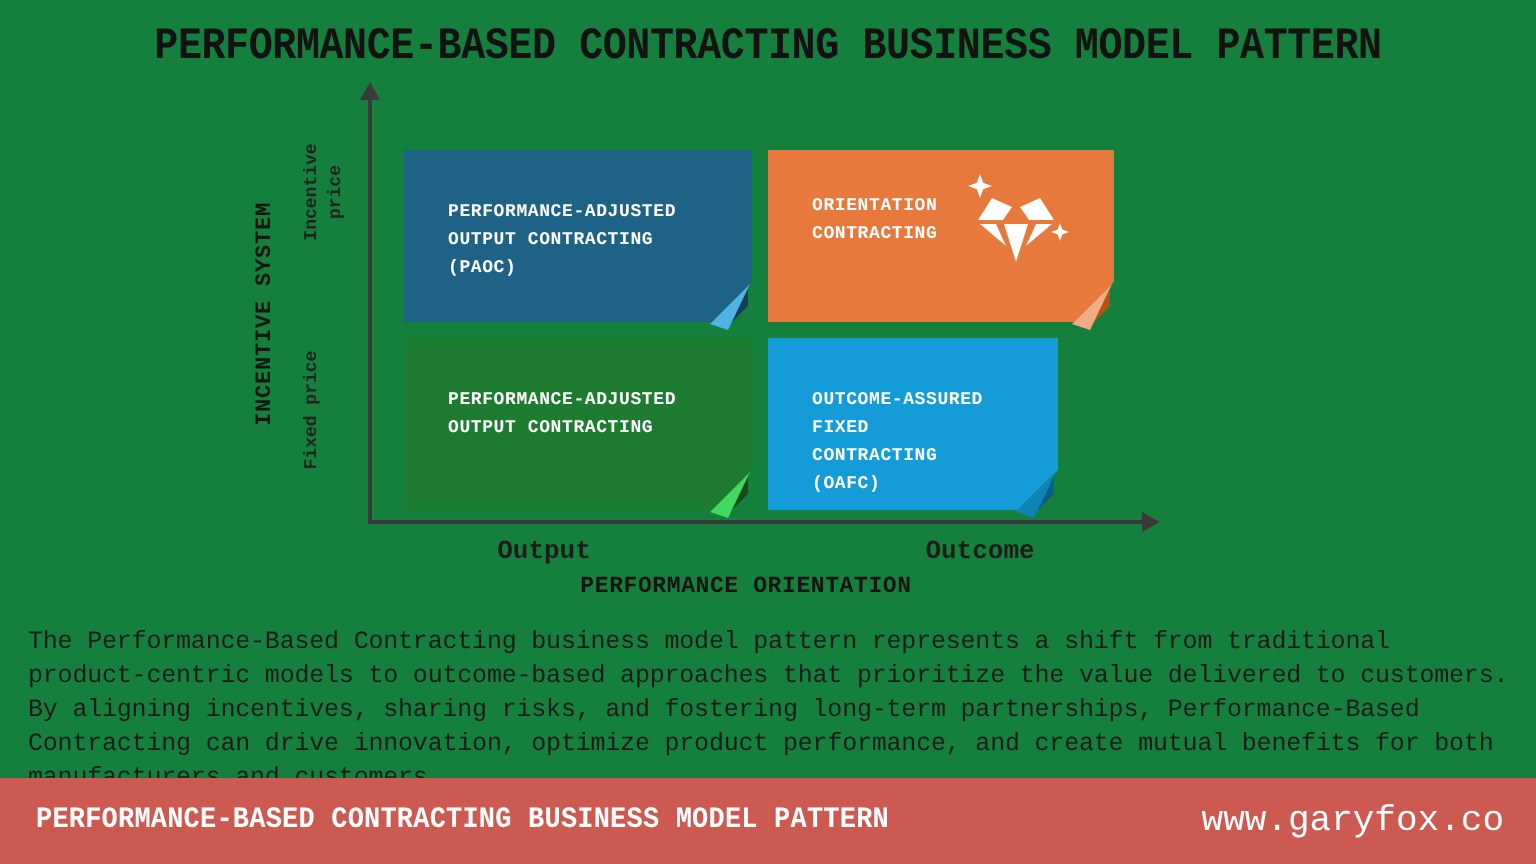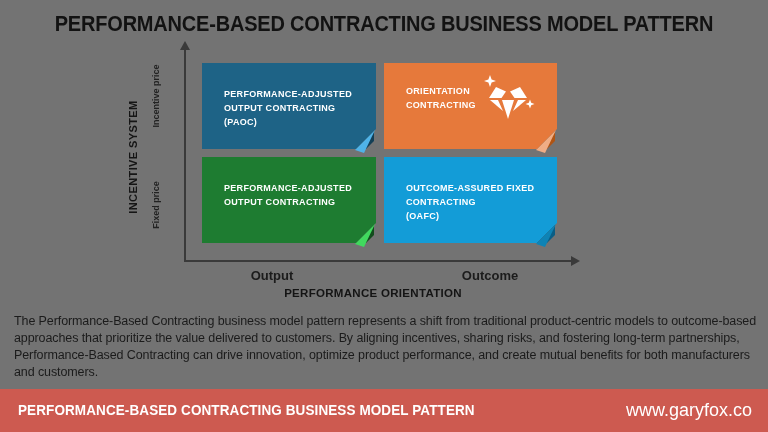--- a/index.html
+++ b/index.html
@@ -36,21 +36,21 @@
     position:absolute;top:268px;width:90px;text-align:center;
     font-size:13px;font-weight:700;color:#1c1c1c;
   }
   .x-tick.left{left:227px;}
   .x-tick.right{left:445px;}
   .x-axis-title{
     position:absolute;left:233px;top:287px;width:280px;text-align:center;
     font-size:11.5px;font-weight:700;letter-spacing:0.3px;color:#141414;
   }
   
-  .card{position:absolute;}
+  .card{position:absolute;margin-top:12px;}
   .card-bg{
     position:absolute;inset:0;
     clip-path:polygon(0 0,100% 0,100% calc(100% - 20px),calc(100% - 20px) 100%,0 100%);
   }
   .fold{position:absolute;right:-1px;bottom:-3px;width:30px;height:30px;overflow:visible;}
   .card-text{
     position:absolute;left:22px;top:24px;right:8px;
     color:#ffffff;font-size:9px;font-weight:700;letter-spacing:0.3px;line-height:14px;
   }
   .card.tr .card-text{top:21px;}
@@ -68,21 +68,21 @@
   }
   .footer-title{
     margin-left:18px;color:#ffffff;font-size:13.5px;font-weight:700;letter-spacing:0.1px;
     transform:scaleY(1.1);transform-origin:center left;
   }
   .footer-site{margin-right:16px;color:#ffffff;font-size:18px;}
 </style>
 </head>
 <body>
 
-<div class="canvas" style="background: #737373;">
+<div class="canvas" style="background: #15803d; font-family: Liberation Mono, monospace;">
 
   <div class="main-title">PERFORMANCE-BASED CONTRACTING BUSINESS MODEL PATTERN</div>
 
   <div class="y-axis-line"></div>
   <div class="y-arrow"></div>
   <div class="x-axis-line"></div>
   <div class="x-arrow"></div>
 
   <div class="y-axis-title">INCENTIVE SYSTEM</div>
   <div class="y-tick top">Incentive price</div>
@@ -131,21 +131,21 @@
     <svg class="fold" viewBox="0 0 30 30">
       <polygon points="9,27 27,9 27,19 19,27" style="fill: rgb(18, 76, 29);"></polygon>
       <polygon points="8,28 28,8 17,31" style="fill: rgb(65, 217, 94);"></polygon>
     </svg>
     <div class="card-text">
       <div>PERFORMANCE-ADJUSTED</div>
       <div>OUTPUT CONTRACTING</div>
     </div>
   </div>
 
-  <div class="card br" style="left:384px;top:157px;width:173px;height:86px;">
+  <div class="card br" style="left:384px;top:157px;width:145px;height:86px;">
     <div class="card-bg" style="background: rgb(19, 156, 215);"></div>
     <svg class="fold" viewBox="0 0 30 30">
       <polygon points="9,27 27,9 27,19 19,27" style="fill: rgb(10, 94, 133);"></polygon>
       <polygon points="8,28 28,8 17,31" style="fill: rgb(14, 131, 181);"></polygon>
     </svg>
     <div class="card-text">
       <div>OUTCOME-ASSURED FIXED</div>
       <div>CONTRACTING</div>
       <div>(OAFC)</div>
     </div>

